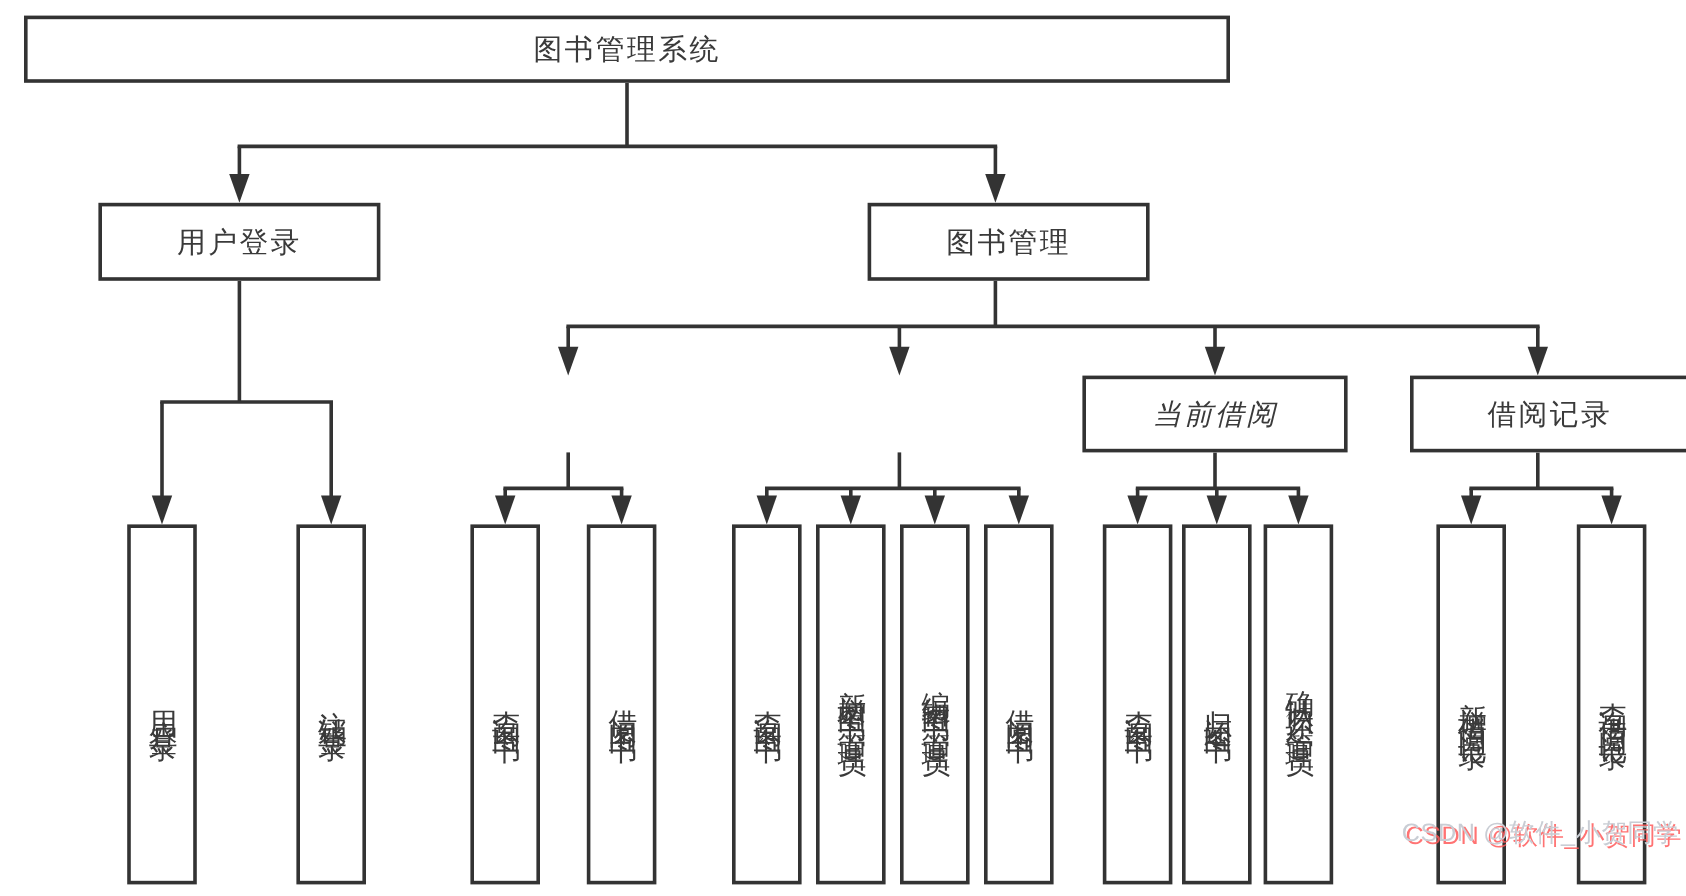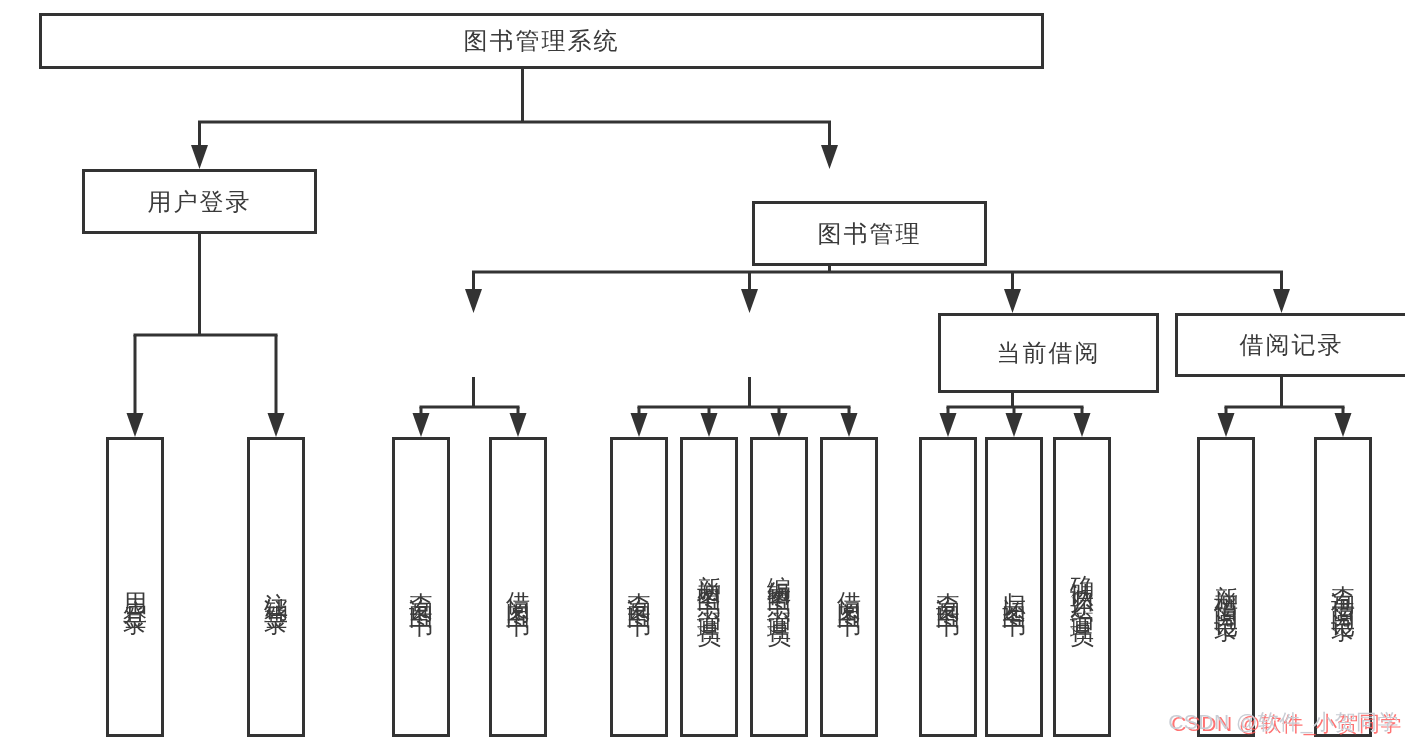--- a/index.html
+++ b/index.html
@@ -42,48 +42,48 @@
   }
   .box.h { text-align: center; }
   .box.v {
     writing-mode: vertical-rl;
     text-orientation: mixed;
     letter-spacing: 7px;
     font-size: 24px;
     white-space: normal;
   }
   
-  .n-root  { left: 20px;  top: 13px;  width: 1005px; height: 56px; margin-left: 19px; }
+  .n-root  { left: 20px;  top: 13px;  width: 1005px; height: 56px; }
   
   .n-l2a   { left: 82px;  top: 169px; width: 235px;  height: 65px; }
-  .n-l2b   { left: 752px; top: 169px; width: 235px;  height: 65px; margin-top: 32px; }
+  .n-l2b   { left: 723px; top: 169px; width: 235px;  height: 65px; }
   
   .n-l3a   { left: 363px;  top: 313px; width: 221px; height: 64px; }
   .n-l3b   { left: 639px;  top: 313px; width: 221px; height: 64px; }
-  .n-l3c   { left: 938px;  top: 313px; width: 221px; height: 80px; }
+  .n-l3c   { left: 902px;  top: 313px; width: 221px; height: 64px; font-style: italic; }
   .n-l3d   { left: 1175px; top: 313px; width: 233px; height: 64px; }
   
   .leaf { top: 437px; width: 58px; height: 300px; }
   .lf1  { left: 106px; }
   .lf2  { left: 247px; }
   .lf3  { left: 392px; }
   .lf4  { left: 489px; }
   .lf5  { left: 610px; }
   .lf6  { left: 680px; }
   .lf7  { left: 750px; }
   .lf8  { left: 820px; }
   .lf9  { left: 919px; }
   .lf10 { left: 985px; }
   .lf11 { left: 1053px; }
   .lf12 { left: 1197px; }
   .lf13 { left: 1314px; }
   .watermark {
     position: absolute;
     right: 6px;
-    top: 708px;
+    top: 680px;
     z-index: 2;
     font-size: 21px;
     color: #c9cdd4;
     text-shadow: 3px 2px 0 rgba(255, 90, 90, 0.85);
     letter-spacing: 0.5px;
     white-space: nowrap;
   }
 </style>
 </head>
 <body>

